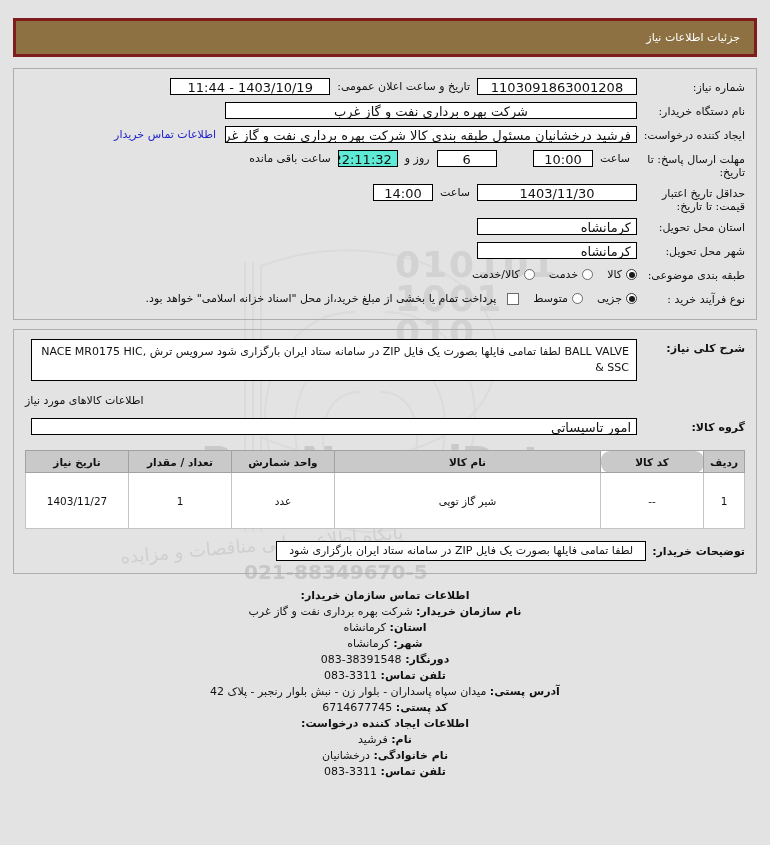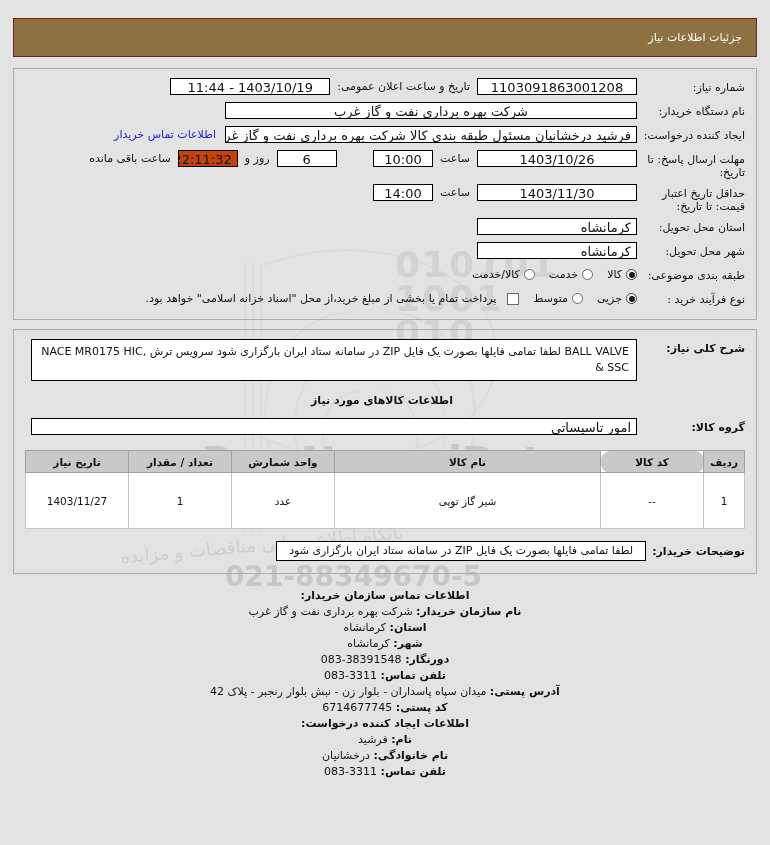--- a/index.html
+++ b/index.html
@@ -47,22 +47,22 @@
     font-weight: bold;
     color: #d2d2d2;
     letter-spacing: 2px;
     line-height: 34px;
     font-family: "DejaVu Sans", sans-serif;
     direction: ltr;
   }
   .wm-phone {
     position: absolute;
     top: 560px;
-    left: 225px;
-    font-size: 28px;
+    left: 244px;
+    font-size: 20px;
     font-weight: bold;
     color: #c7c7c7;
     direction: ltr;
     font-family: "DejaVu Sans", sans-serif;
   }
   .wm-persian1 {
     position: absolute;
     top: 478px;
     left: 170px;
     font-size: 17px;
@@ -90,21 +90,21 @@
     position: relative;
     z-index: 1;
     padding: 0;
   }
 
   
   .titlebar {
     margin: 18px 13px 0 13px;
     height: 39px;
     background: #8d7142;
-    border: 1px solid #7f1d1d;
+    border: 3px solid #7f1d1d;
     color: #ffffff;
     display: flex;
     align-items: center;
     justify-content: flex-start;
     padding: 0 14px;
     font-size: 11px;
     box-sizing: border-box;
   }
 
   
@@ -150,21 +150,21 @@
   }
   .box.w-need   { width: 160px; }
   .box.w-org    { width: 412px; }
   .box.w-create { width: 412px; text-align: center; }
   .box.w-date   { width: 160px; }
   .box.w-time   { width: 60px; }
   .box.w-days   { width: 60px; }
   .box.w-prov   { width: 160px; text-align: right; }
   .box.timer {
     width: 60px;
-    background: #c2410c;
+    background: #5eead4;
     border: 1px solid #000;
     text-align: right;
   }
   .inline-txt {
     font-size: 11px;
     padding: 0 7px;
     white-space: nowrap;
     color: #111;
   }
   .link {
@@ -215,23 +215,23 @@
     width: 606px;
     min-height: 38px;
     padding: 4px 7px;
     font-size: 11px;
     line-height: 16px;
     box-sizing: border-box;
     color: #111;
   }
 
   .section-head {
-    font-weight: bold;
-    font-size: 11px;
-    text-align: center;
+    font-weight: normal;
+    font-size: 11px;
+    text-align: left;
     margin: 13px 2px 11px 0;
     padding-right: 4px;
     color: #111;
   }
 
   .box.w-group { width: 606px; text-align: right; }
 
   
   table.items {
     border-collapse: collapse;
@@ -356,21 +356,20 @@
       <div class="lbl">ایجاد کننده درخواست:</div>
       <div class="fieldwrap">
         <div class="box w-create">فرشید درخشانیان مسئول طبقه بندی کالا شرکت بهره برداری نفت و گاز غرب</div>
         <span class="link">اطلاعات تماس خریدار</span>
       </div>
     </div>
 
     <div class="row">
       <div class="lbl">مهلت ارسال پاسخ: تا تاریخ:</div>
       <div class="fieldwrap">
-        <div class="box w-date">1403/10/26</div>
         <span class="inline-txt">ساعت</span>
         <div class="box w-time">10:00</div>
         <span class="inline-txt" style="padding:0 26px 0 7px;">&nbsp;</span>
         <div class="box w-days">6</div>
         <span class="inline-txt">روز و</span>
         <div class="box timer">22:11:32</div>
         <span class="inline-txt">ساعت باقی مانده</span>
       </div>
     </div>
 

